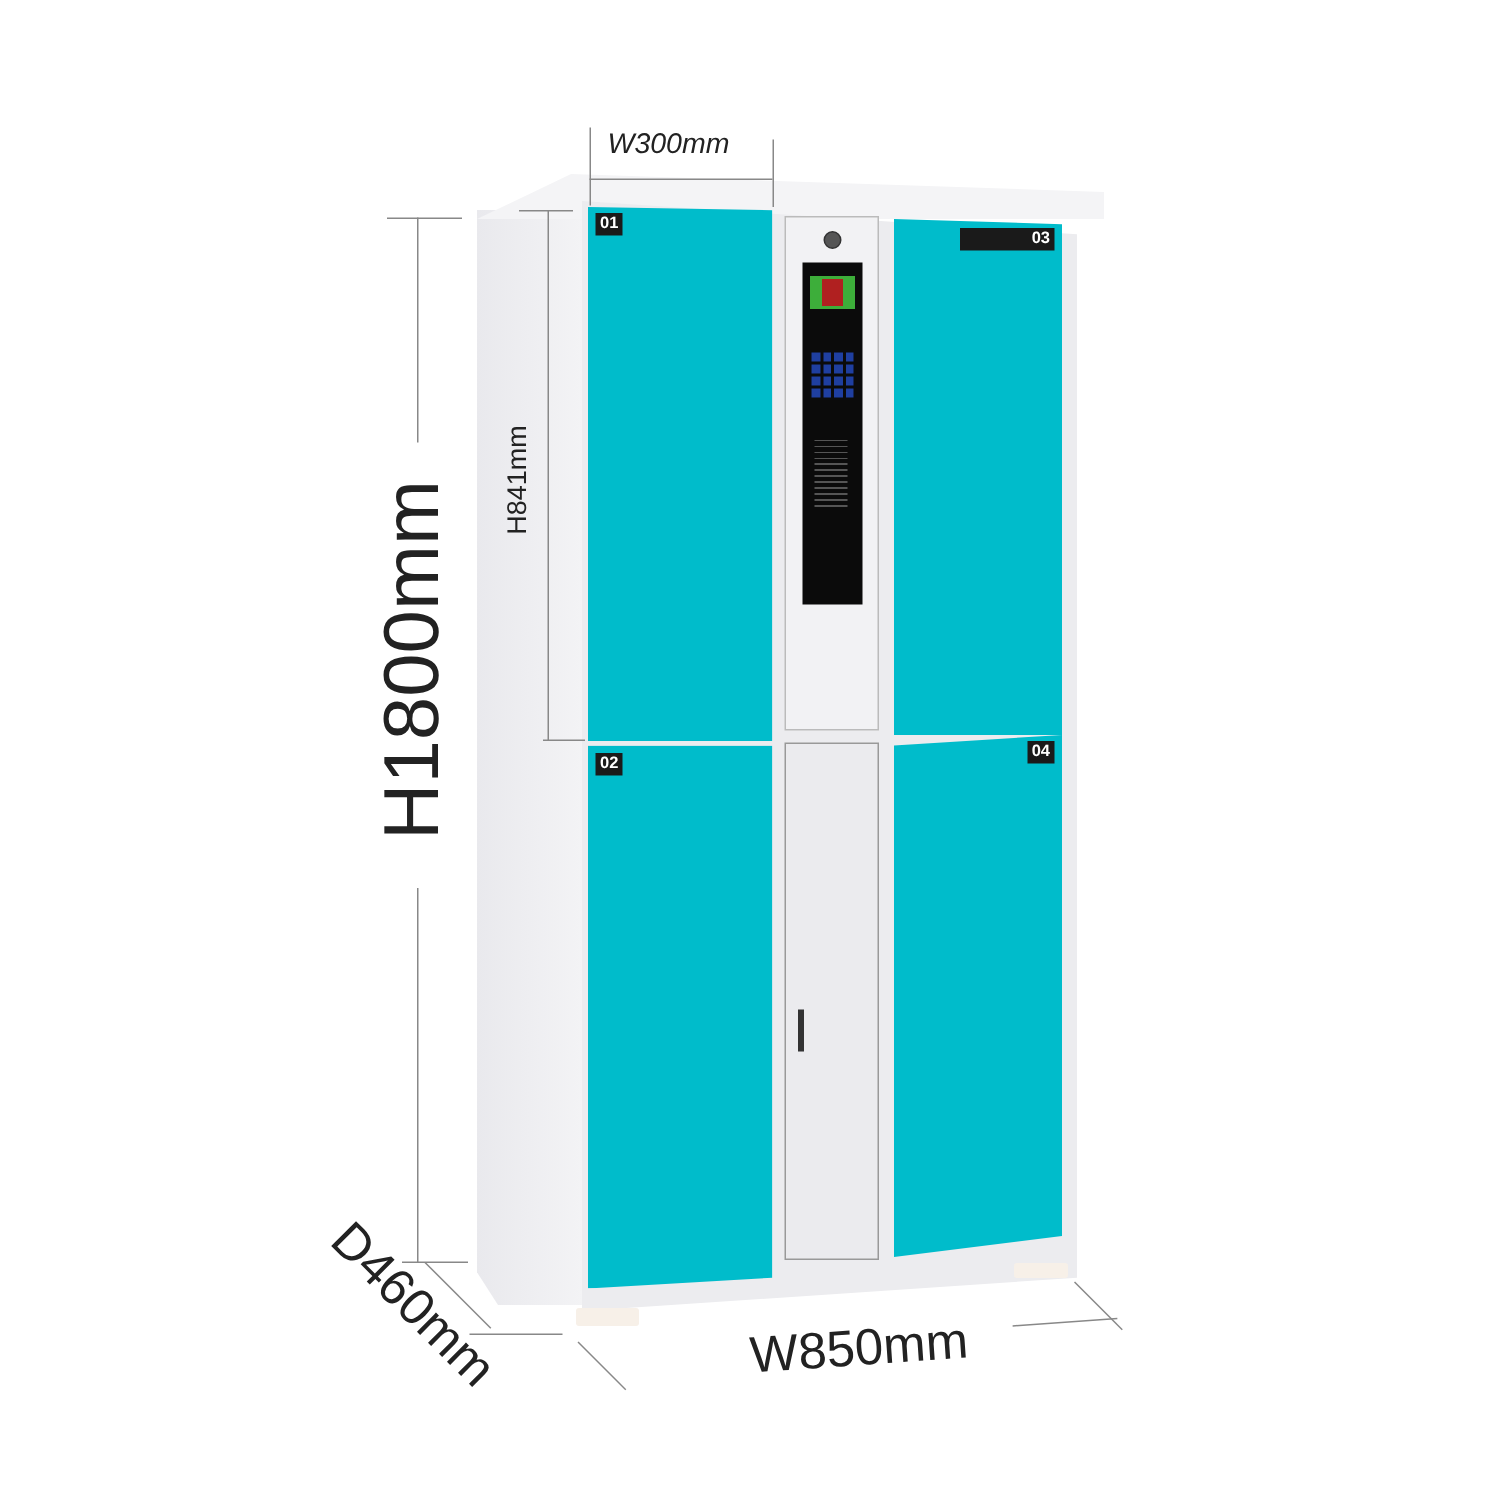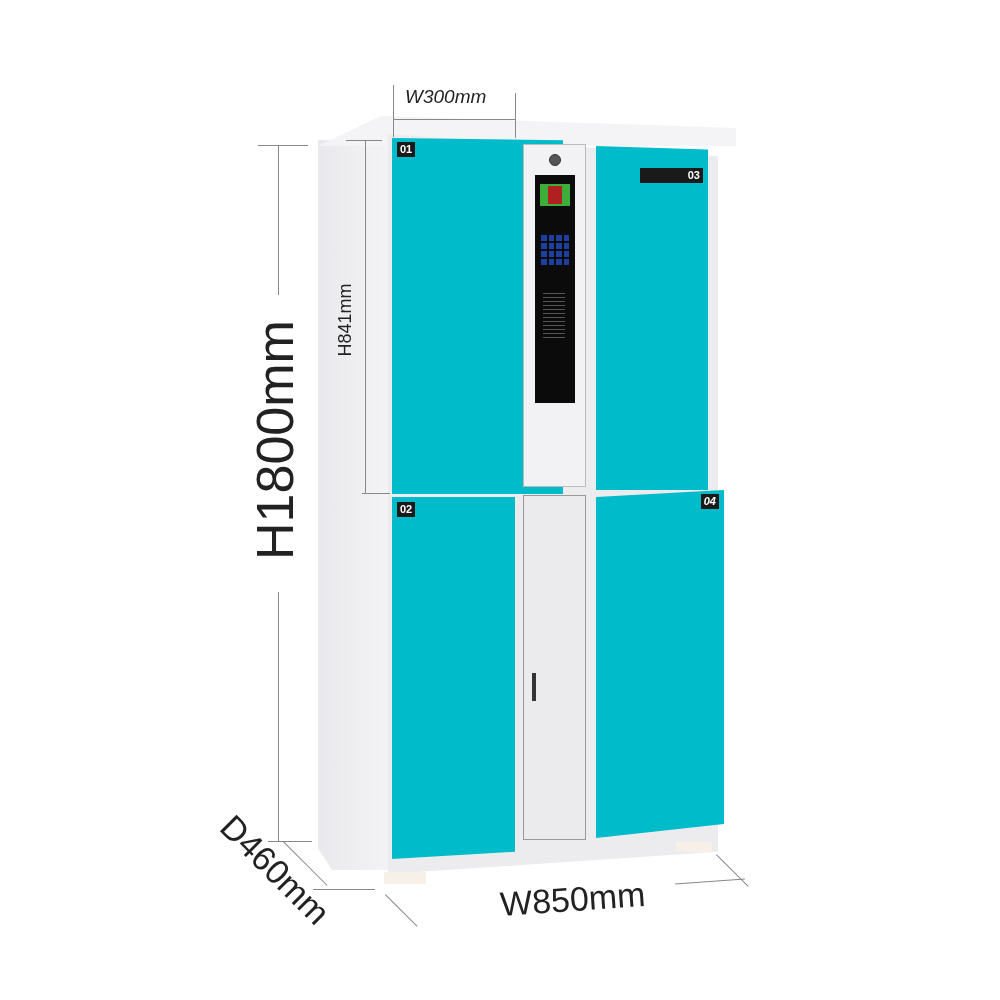--- a/index.html
+++ b/index.html
@@ -12,33 +12,33 @@
 </style>
 </head>
 <body>
 
 <div class="abs" style="left:318px;top:140px;width:70px;height:730px;background:linear-gradient(90deg,#e9e9ed,#f3f3f5);clip-path:polygon(0 0,100% 0,100% 100%,20% 100%,0 97%);"></div>
 
 <div class="abs" style="left:318px;top:116px;width:418px;height:30px;background:#f4f4f6;clip-path:polygon(0 100%,15% 0,100% 40%,100% 100%);"></div>
 
 <div class="abs" style="left:388px;top:134px;width:330px;height:740px;background:#ececef;clip-path:polygon(0 0,100% 3%,100% 97%,0 100%);"></div>
 
-<div class="door" style="left:392px;top:138px;width:123px;height:356px;clip-path:polygon(0 0,100% 0.6%,100% 100%,0 100%);padding-left:48px;">
+<div class="door" style="left:392px;top:138px;width:123px;height:356px;clip-path:polygon(0 0,100% 0.6%,100% 100%,0 100%);">
   <span class="tag" style="left:5px;top:4px;">01</span>
 </div>
 
 <div class="door" style="left:392px;top:497px;width:123px;height:362px;clip-path:polygon(0 0,100% 0,100% 98%,0 100%);">
   <span class="tag" style="left:5px;top:5px;">02</span>
 </div>
 
 <div class="door" style="left:596px;top:146px;width:112px;height:344px;clip-path:polygon(0 0,100% 1%,100% 100%,0 100%);">
-  <span class="tag" style="right:5px;top:22px;padding-left:48px;">03</span>
+  <span class="tag" style="right:5px;top:6px;padding-left:48px;">03</span>
 </div>
 
-<div class="door" style="left:596px;top:490px;width:128px;height:348px;clip-path:polygon(0 2%,100% 0,100% 96%,0 100%);font-style:italic;">
+<div class="door" style="left:596px;top:490px;width:112px;height:348px;clip-path:polygon(0 2%,100% 0,100% 96%,0 100%);">
   <span class="tag" style="right:5px;top:4px;">04</span>
 </div>
 
 <div class="abs" style="left:523px;top:144px;width:63px;height:343px;background:#f2f2f4;border:1px solid #bbb;box-sizing:border-box;">
   <div class="abs" style="left:25px;top:9px;width:10px;height:10px;border-radius:50%;background:#555;border:1px solid #333;"></div>
   <div class="abs" style="left:11px;top:30px;width:40px;height:228px;background:#0b0b0b;">
     <div class="abs" style="left:5px;top:9px;width:30px;height:22px;background:#3dae3a;">
       <div class="abs" style="left:8px;top:2px;width:14px;height:18px;background:#b02020;"></div>
     </div>
     <div class="abs" style="left:6px;top:60px;width:28px;height:30px;display:grid;grid-template-columns:repeat(4,1fr);gap:2px;">

